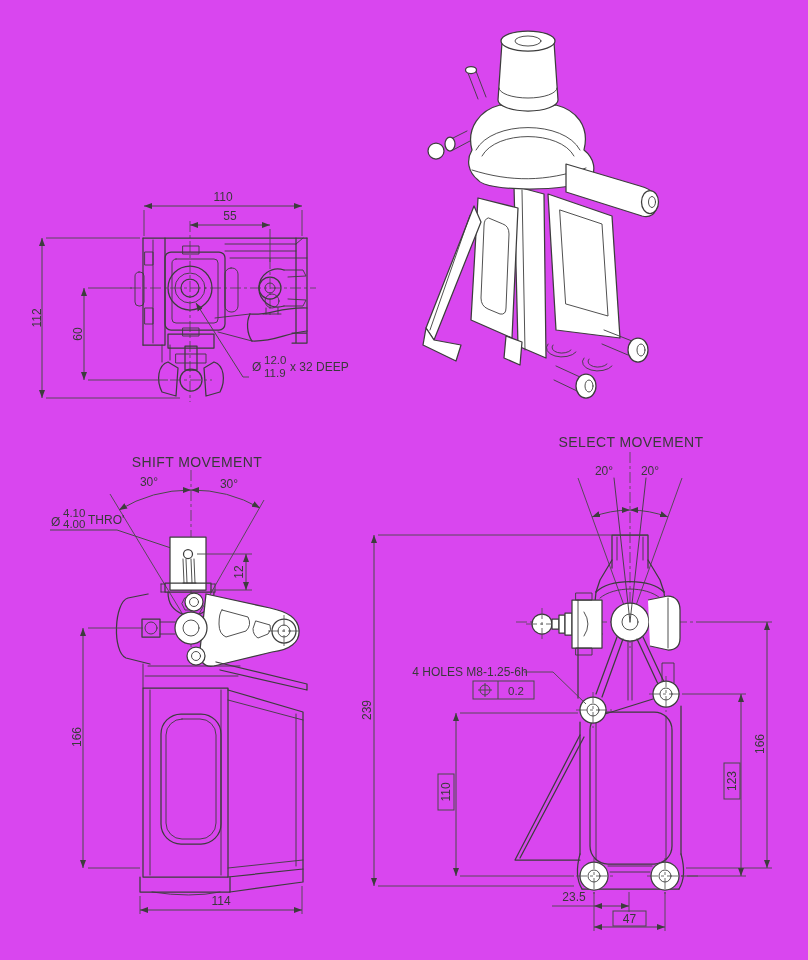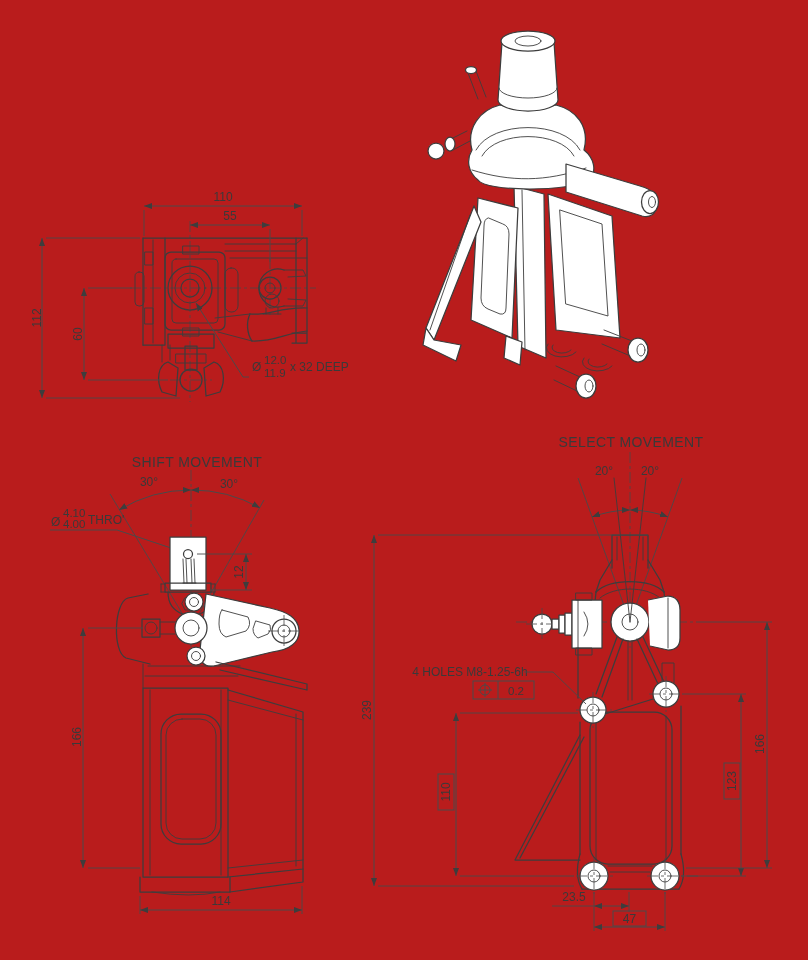--- a/index.html
+++ b/index.html
@@ -1,16 +1,16 @@
 <!DOCTYPE html>
 <html><head>
 <meta charset="utf-8">
 <style>
   html,body { margin:0; padding:0; background:#ffffff; }
-  .page { position:relative; width:808px; height:960px; background:#b91c1c; overflow:hidden;
+  .page { position:relative; width:808px; height:960px; background:#d946ef; overflow:hidden;
           font-family:"Liberation Sans", sans-serif; }
   svg { position:absolute; left:0; top:0; }
   .ol  { fill:none; stroke:#3d3d3d; stroke-width:1.25; stroke-linejoin:round; stroke-linecap:round; }
   .olf { fill:#ffffff; stroke:#3d3d3d; stroke-width:1.25; stroke-linejoin:round; }
   .ol2 { fill:none; stroke:#3d3d3d; stroke-width:0.9; stroke-linejoin:round; stroke-linecap:round; }
   .dim { fill:none; stroke:#4a4a4a; stroke-width:1; }
   .ext { fill:none; stroke:#4a4a4a; stroke-width:0.9; }
   .ctr { fill:none; stroke:#4a4a4a; stroke-width:0.8; stroke-dasharray:11 3 3 3; }
   .dtxt { font-family:"Liberation Sans", sans-serif; font-size:12px; fill:#3a3a3a; }
   .ttl  { font-family:"Liberation Sans", sans-serif; font-size:14px; letter-spacing:0.4px; fill:#3a3a3a; }

